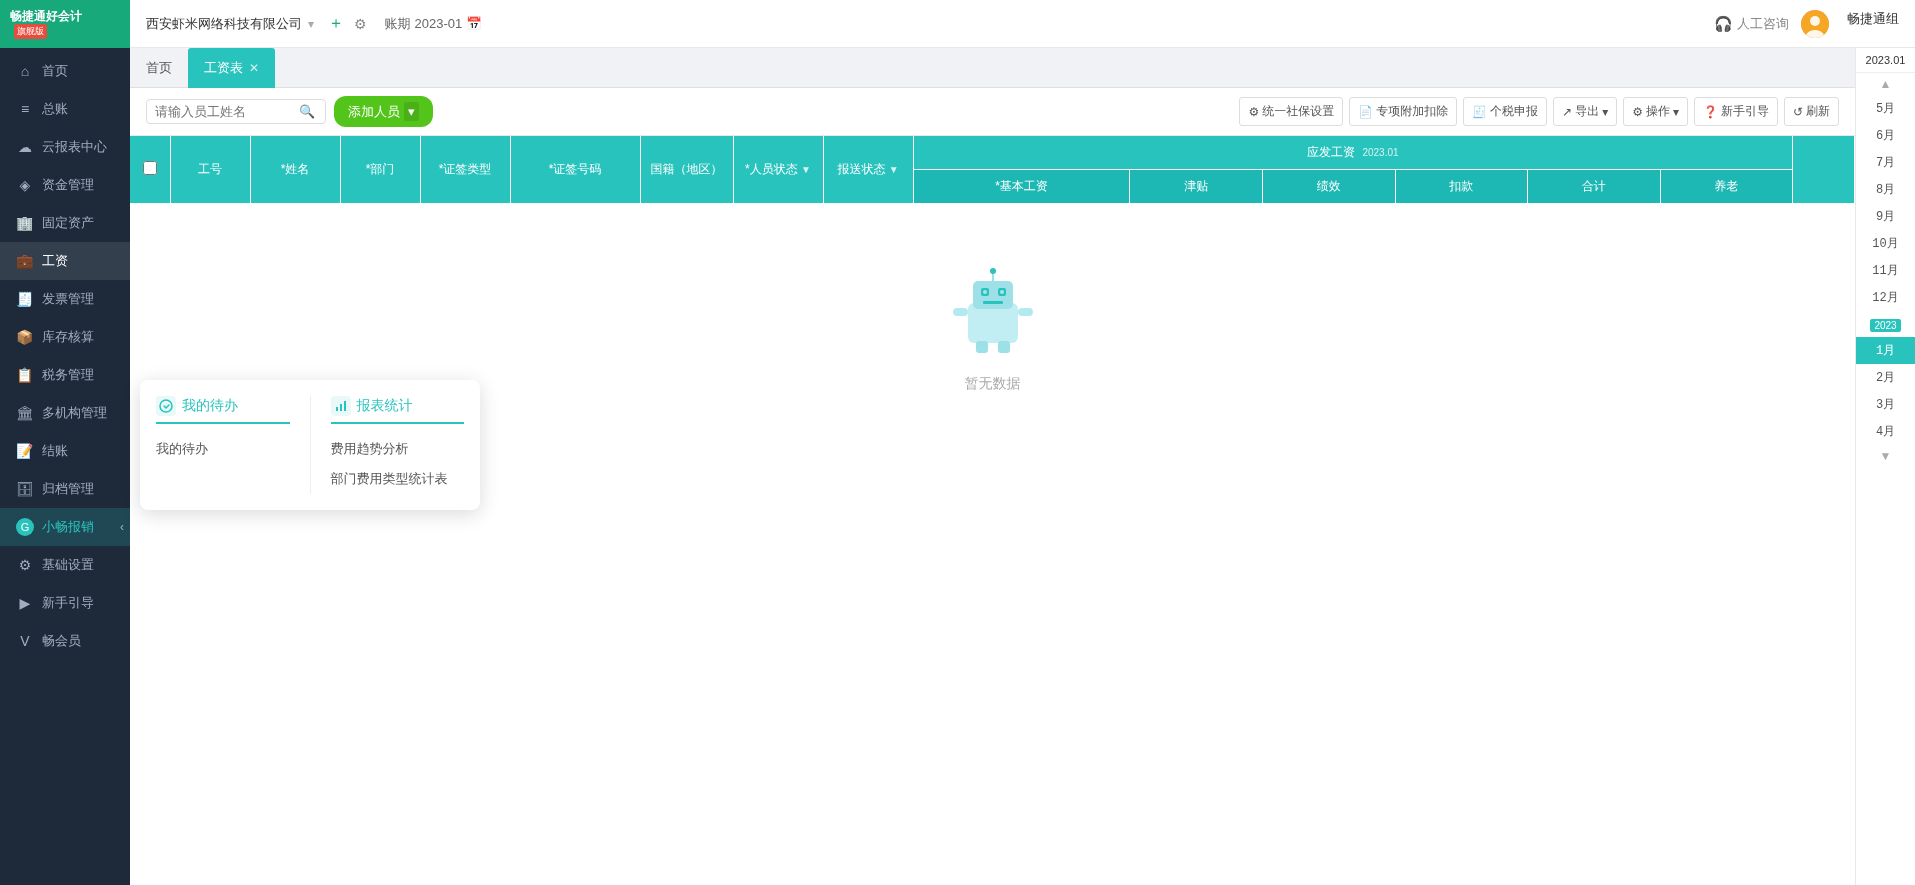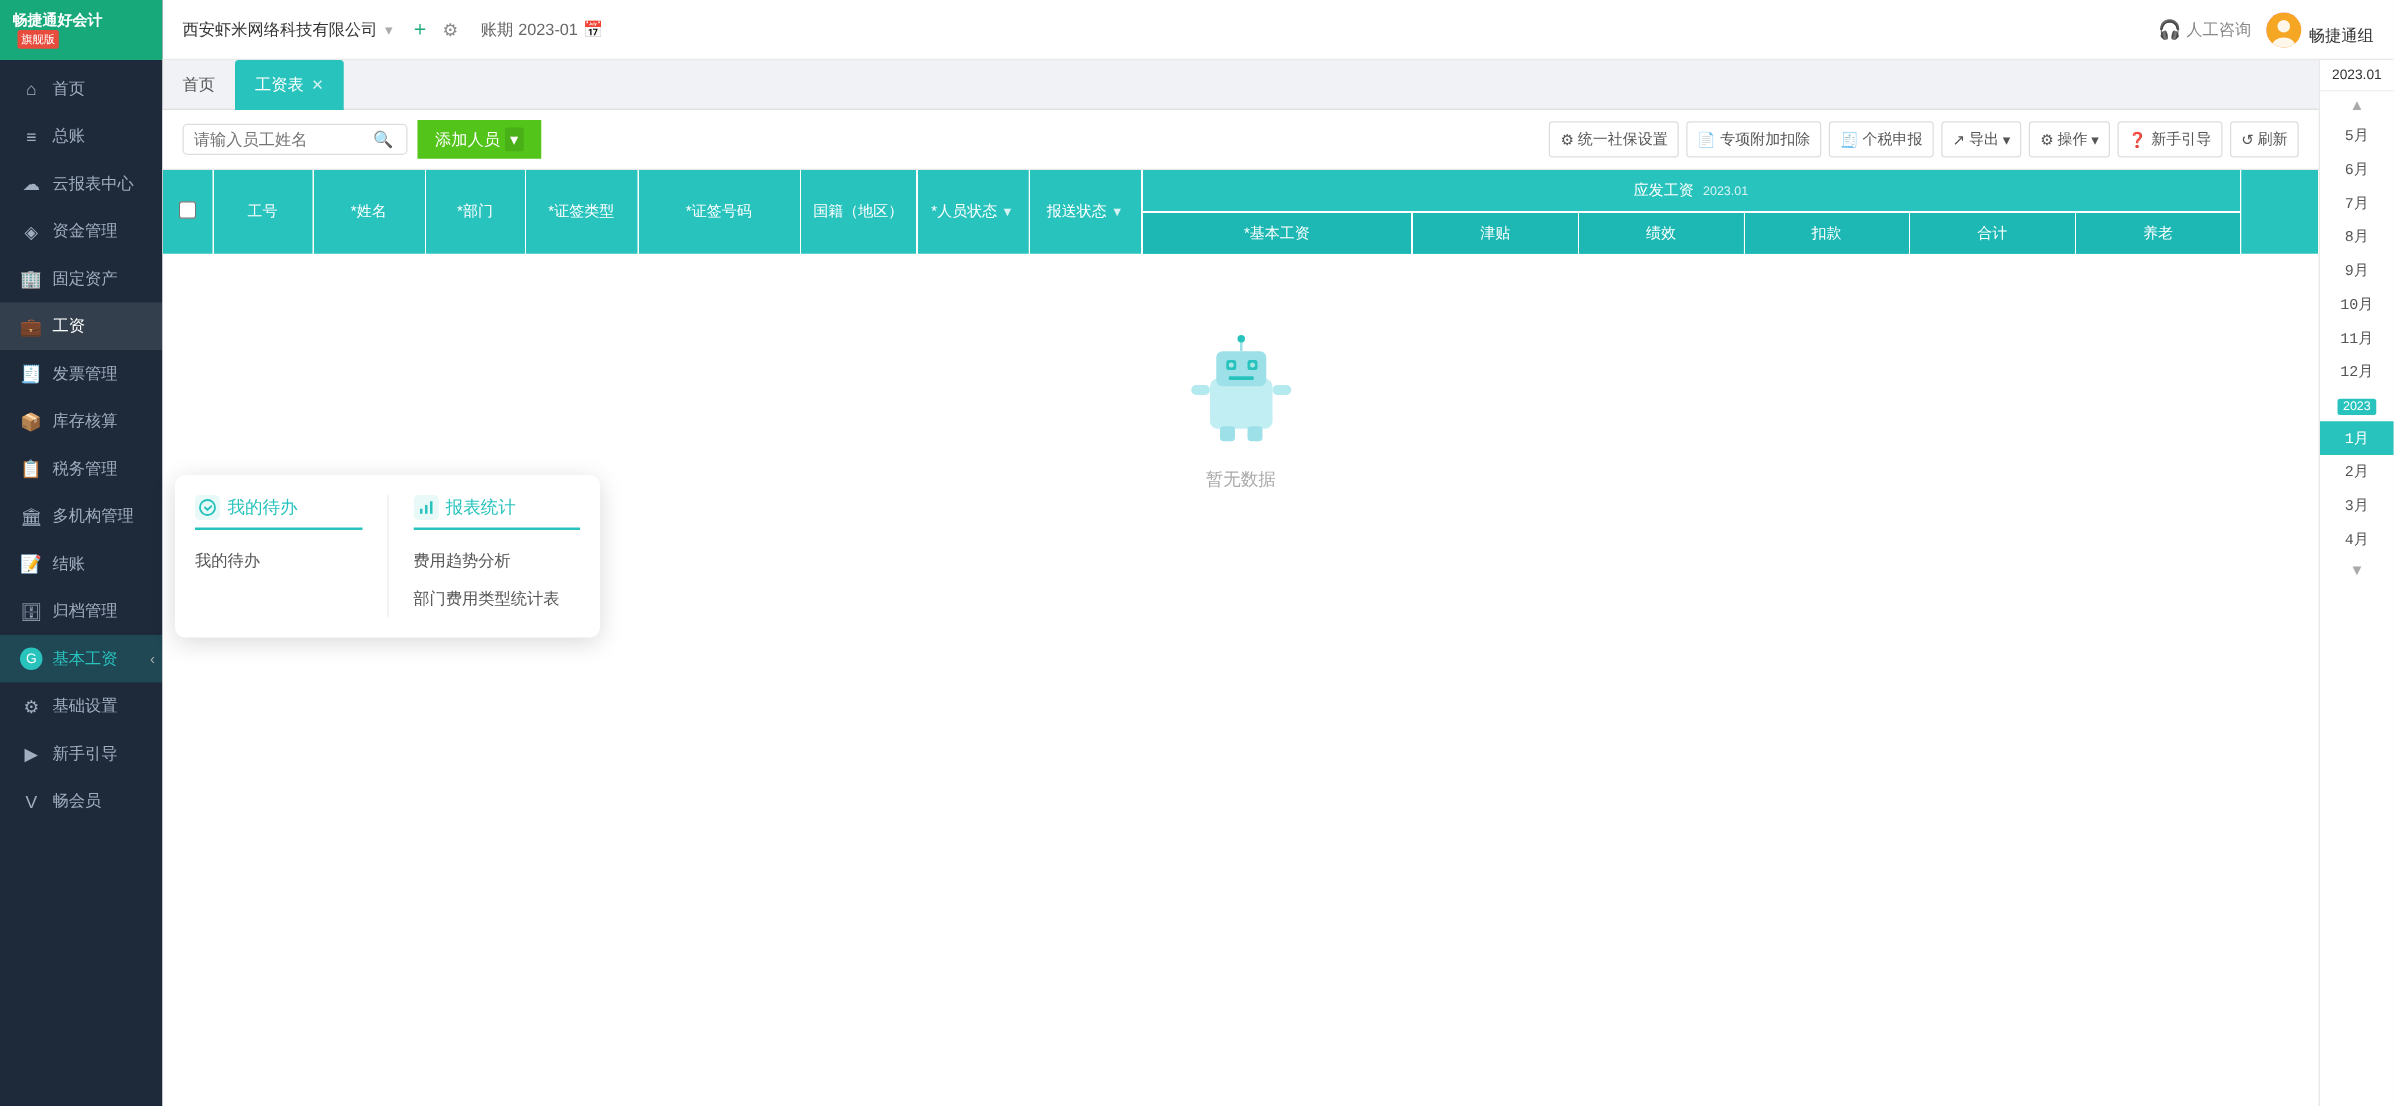--- a/index.html
+++ b/index.html
@@ -30,21 +30,21 @@
       border-bottom: 1px solid #e8e8e8; z-index: 100;
     }
     .header-company { font-size: 13px; color: #333; display: flex; align-items: center; gap: 6px; }
     .header-company-name { font-weight: 500; }
     .header-chevron { color: #aaa; font-size: 12px; }
     .header-add-btn { margin-left: 8px; color: #17a97a; font-size: 16px; cursor: pointer; }
     .header-gear { color: #888; font-size: 14px; cursor: pointer; margin-left: 4px; }
     .header-period { margin-left: 12px; font-size: 13px; color: #666; display: flex; align-items: center; gap: 4px; }
     .header-right { margin-left: auto; display: flex; align-items: center; gap: 12px; }
     .header-support { display: flex; align-items: center; gap: 4px; color: #888; font-size: 13px; cursor: pointer; }
-    .header-user { display: flex; align-items: flex-end; gap: 6px; }
+    .header-user { display: flex; align-items: flex-start; gap: 18px; }
     .header-avatar { width: 28px; height: 28px; border-radius: 50%; background: linear-gradient(135deg, #f093fb, #f5a623); display: flex; align-items: center; justify-content: center; overflow: hidden; }
     .header-username { font-size: 13px; color: #333; }
 
     
     .main {
       position: fixed; left: 130px; top: 48px; right: 0; bottom: 0;
       display: flex; flex-direction: column; background: #f5f6fa;
     }
 
     
@@ -64,21 +64,21 @@
     .content { flex: 1; display: flex; flex-direction: column; background: #fff; overflow: hidden; }
 
     
     .toolbar {
       display: flex; align-items: center; padding: 8px 16px; background: #fff;
       border-bottom: 1px solid #e8e8e8; gap: 8px;
     }
     .search-wrap { display: flex; align-items: center; border: 1px solid #ddd; border-radius: 4px; padding: 4px 8px; gap: 4px; width: 180px; }
     .search-input { border: none; outline: none; font-size: 13px; color: #666; width: 140px; }
     .search-icon { color: #aaa; font-size: 13px; }
-    .btn-add-person { background: #52c41a; color: #fff; border: none; border-radius: 0; padding: 6px 14px; font-size: 13px; cursor: pointer; display: flex; align-items: center; gap: 4px; }
+    .btn-add-person { background: #52c41a; color: #fff; border: none; border-radius: 12px; padding: 6px 14px; font-size: 13px; cursor: pointer; display: flex; align-items: center; gap: 4px; }
     .btn-add-chevron { background: rgba(0,0,0,0.1); padding: 2px 4px; border-radius: 2px; }
     .toolbar-actions { margin-left: auto; display: flex; align-items: center; gap: 6px; flex-wrap: nowrap; }
     .toolbar-btn { display: flex; align-items: center; gap: 3px; padding: 5px 8px; font-size: 12px; color: #555; cursor: pointer; border: 1px solid #ddd; border-radius: 3px; background: #fff; white-space: nowrap; }
 
     
     .table-wrap { flex: 1; overflow: auto; }
     .data-table { width: 100%; border-collapse: collapse; font-size: 12px; }
     .data-table thead { background: #29c3be; color: #fff; position: sticky; top: 0; z-index: 10; }
     .data-table thead tr th { padding: 8px 10px; text-align: center; font-weight: normal; border-right: 1px solid rgba(255,255,255,0.2); white-space: nowrap; }
     .data-table thead .sub-header { background: #1db8b4; }
@@ -188,21 +188,21 @@
     <div class="sidebar-item">
       <span class="sidebar-icon">📝</span>
       <span>结账</span>
     </div>
     <div class="sidebar-item">
       <span class="sidebar-icon">🗄</span>
       <span>归档管理</span>
     </div>
     <div class="sidebar-item active" style="background: rgba(41,195,190,0.2); color: #29c3be; position:relative;">
       <span class="sidebar-icon" style="background:#29c3be;color:#fff;width:18px;height:18px;border-radius:50%;display:flex;align-items:center;justify-content:center;font-size:11px;">G</span>
-      <span>基本工资</span>
+      <span>小畅报销</span>
       <span style="position:absolute;right:6px;color:#aaa;font-size:12px;">‹</span>
     </div>
     <div class="sidebar-item">
       <span class="sidebar-icon">⚙</span>
       <span>基础设置</span>
     </div>
     <div class="sidebar-item">
       <span class="sidebar-icon">▶</span>
       <span>新手引导</span>
     </div>

